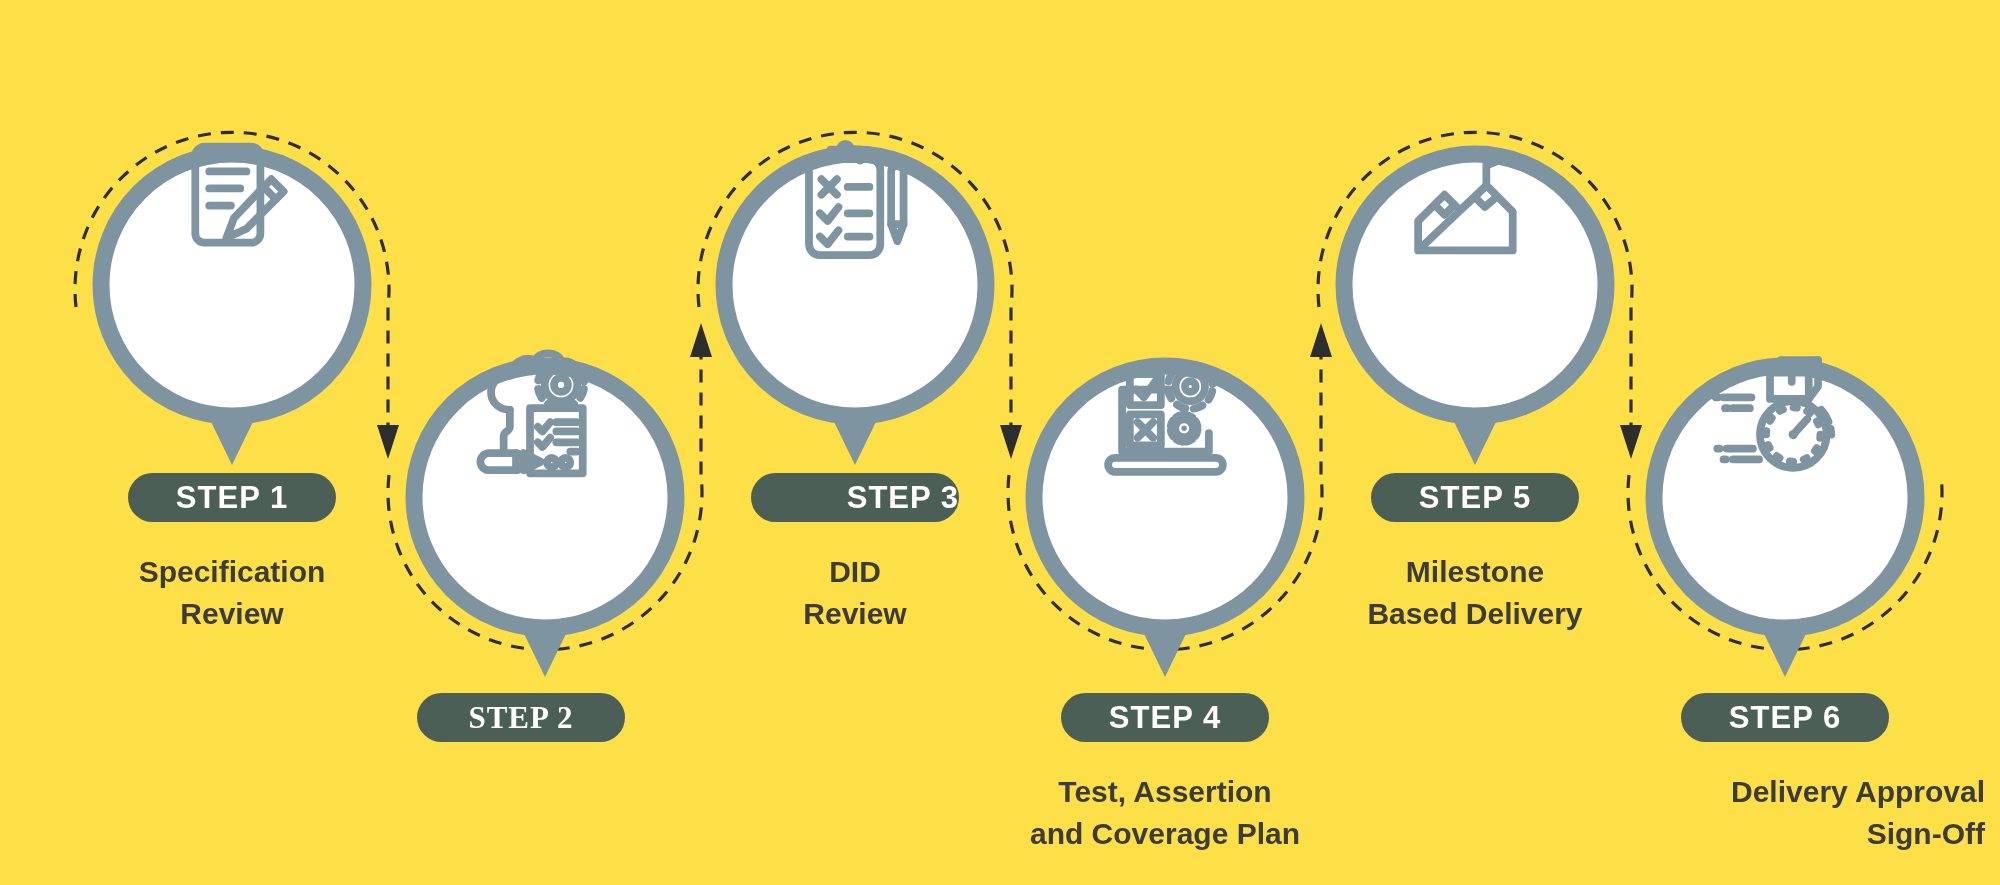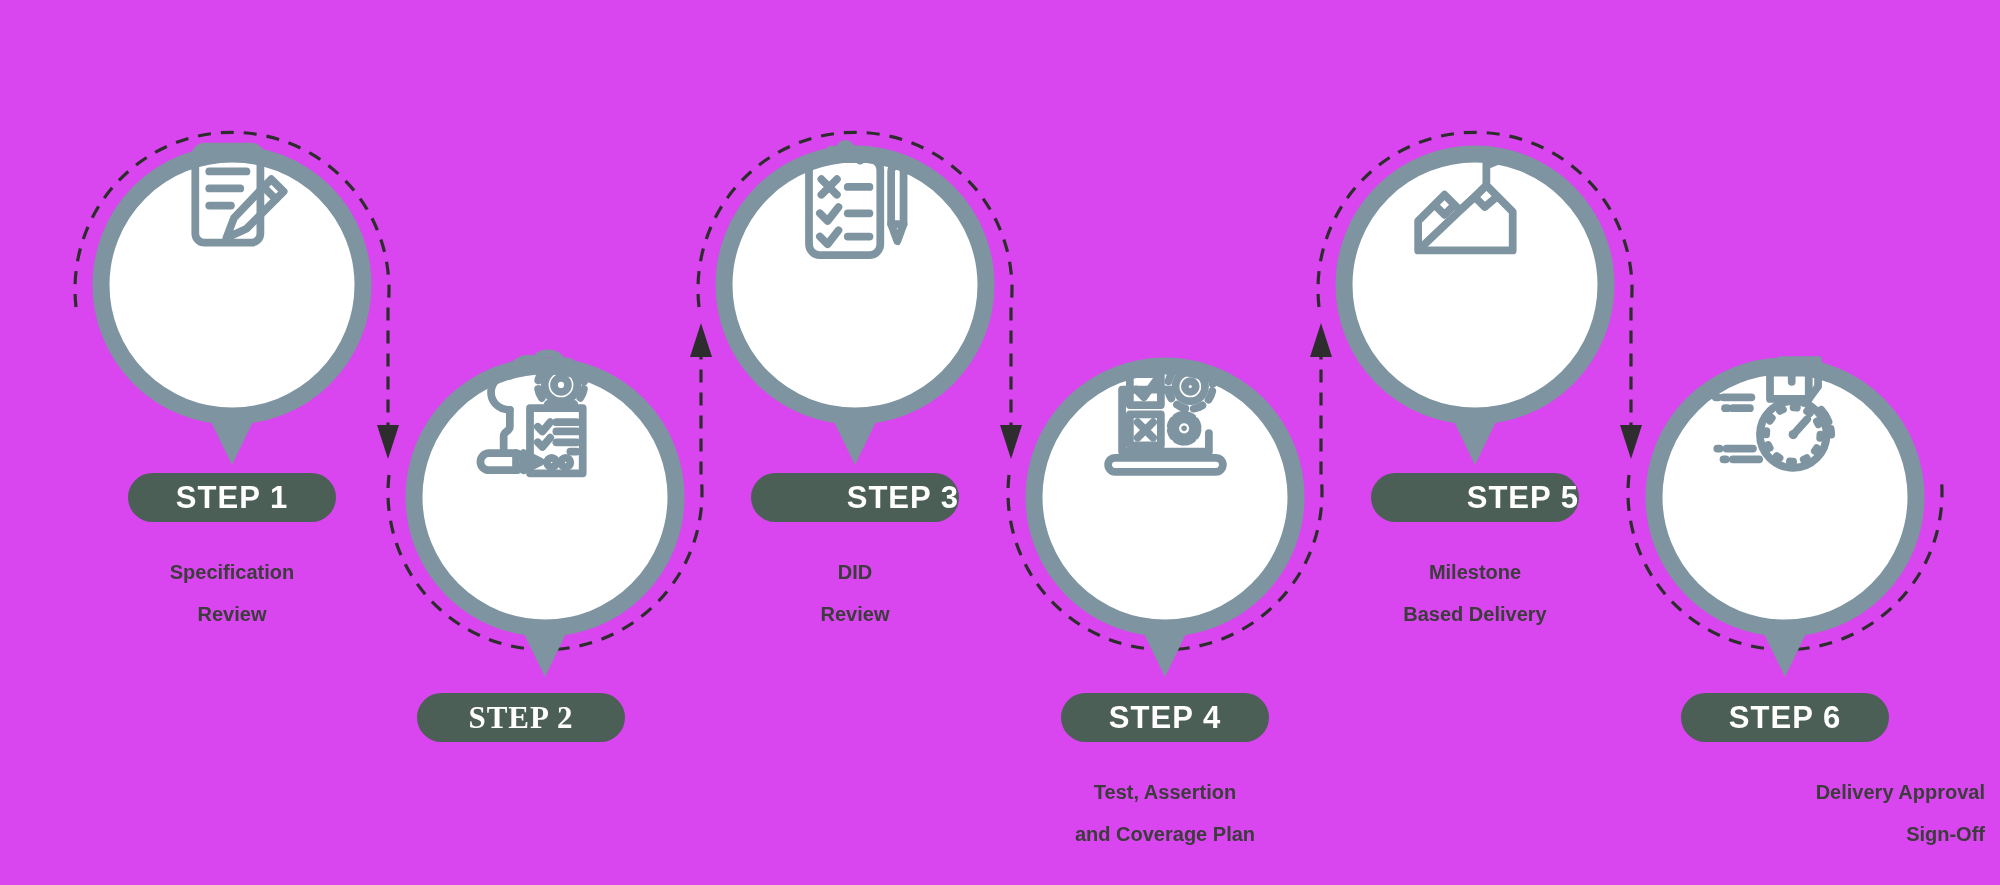--- a/index.html
+++ b/index.html
@@ -1,33 +1,33 @@
 <!DOCTYPE html>
 <html><head>
 <meta charset="utf-8">
 <style>
   html,body { margin:0; padding:0; background:#ffffff; }
   .canvas {
-    position:relative; width:2000px; height:885px; background:#d946ef;
+    position:relative; width:2000px; height:885px; background:#fde047;
     overflow:hidden; font-family:"Liberation Sans", sans-serif;
   }
   svg.scene { position:absolute; left:0; top:0; }
   .dash      { fill:none; stroke:#2d2d2d; stroke-width:3.2; stroke-dasharray:13 10; }
   .arrowhead { fill:#2d2d2d; stroke:none; }
   .pointer   { fill:#7e94a1; stroke:none; }
   .ring      { fill:#ffffff; stroke:#7e94a1; stroke-width:17; }
   .icon      { stroke:#7e94a1; fill:none; stroke-width:5; stroke-linecap:round; stroke-linejoin:round; }
   .icon .fill{ fill:#7e94a1; stroke:none; }
   .badge {
     position:absolute; width:208px; height:49px; background:#4c5f57;
     border-radius:26px; color:#ffffff; font-size:31px; font-weight:bold;
     text-align:center; line-height:49px; letter-spacing:1px;
   }
   .steplabel {
-    position:absolute; width:400px; text-align:center; font-size:20px;
+    position:absolute; width:400px; text-align:center; font-size:30px;
     font-weight:bold; color:#3c3c3c; line-height:42px; white-space:pre-line;
   }
 </style>
 </head>
 <body>
 
 <div class="canvas">
 
 <svg class="scene" width="2000" height="885" viewBox="0 0 2000 885">
 
@@ -151,21 +151,21 @@
       <circle class="fill" cx="55" cy="61" r="3"></circle>
       <path d="M73 45 A24.5 24.5 0 0 1 79.5 61" stroke-dasharray="9 5"></path>
     </g>
   </g>
 </svg>
 
 <div class="badge" style="left:128px;  top:473px;">STEP 1</div>
 <div class="badge" style="left:417px;  top:693px;font-family:Liberation Serif, serif;">STEP 2</div>
 <div class="badge" style="left:751px;  top:473px;text-align:right;">STEP 3</div>
 <div class="badge" style="left:1061px; top:693px;">STEP 4</div>
-<div class="badge" style="left:1371px; top:473px;text-align:right;">STEP 5</div>
+<div class="badge" style="left:1371px; top:473px;">STEP 5</div>
 <div class="badge" style="left:1681px; top:693px;">STEP 6</div>
 
 <div class="steplabel" style="left:32px;   top:551px;">Specification
 Review</div>
 <div class="steplabel" style="left:655px;  top:551px;">DID
 Review</div>
 <div class="steplabel" style="left:965px;  top:771px;">Test, Assertion
 and Coverage Plan</div>
 <div class="steplabel" style="left:1275px; top:551px;">Milestone
 Based Delivery</div>

